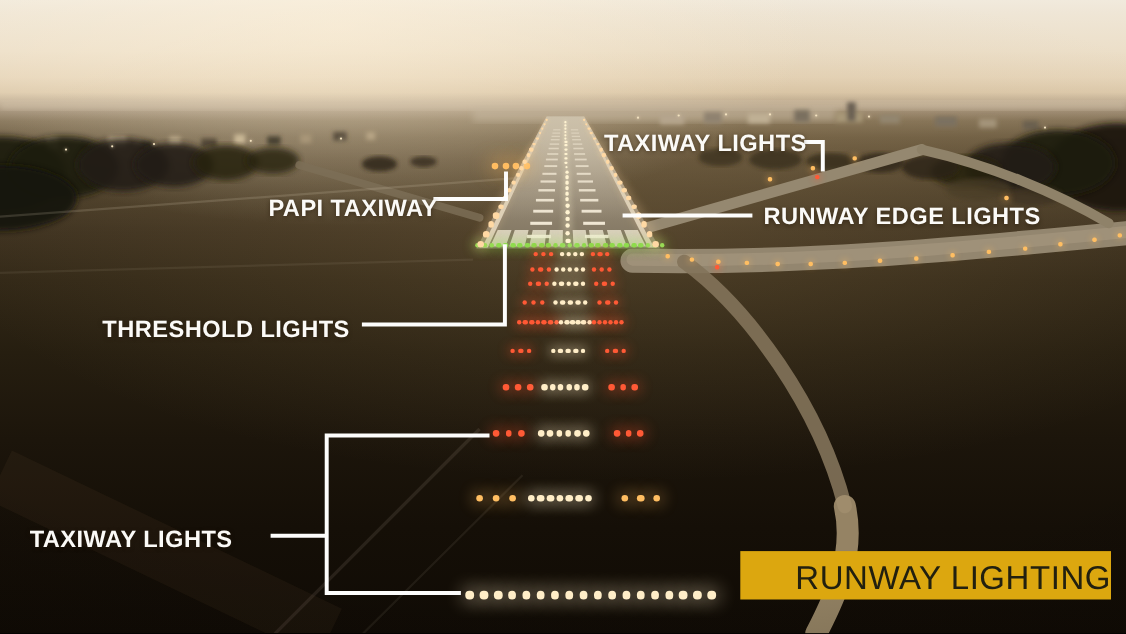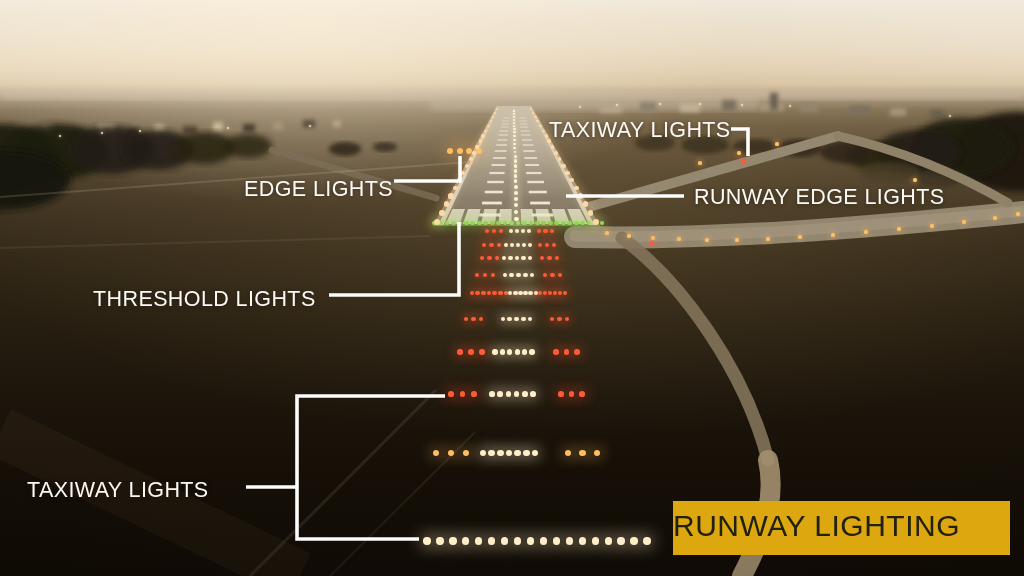--- a/index.html
+++ b/index.html
@@ -20,28 +20,28 @@
   }
   .vig{
     position:absolute;inset:0;z-index:2;pointer-events:none;
     background:radial-gradient(140% 125% at 50% 28%, rgba(0,0,0,0) 52%, rgba(8,5,2,.55) 100%);
   }
   #scene{position:absolute;left:0;top:0;z-index:1;}
   #lights-layer{position:absolute;left:0;top:0;width:100%;height:100%;z-index:3;}
   .lt{position:absolute;border-radius:50%;}
   #annot-lines{position:absolute;left:0;top:0;z-index:4;}
   .annot{
-    position:absolute;z-index:5;color:#fbfaf7;font-size:21.5px;font-weight:400;
+    position:absolute;z-index:5;color:#fbfaf7;font-size:21.5px;font-weight:700;
     letter-spacing:.4px;line-height:1.1;white-space:nowrap;
     text-shadow:0 1px 4px rgba(35,22,8,.55);
   }
   #badge{
-    position:absolute;left:673px;top:501px;width:337px;height:54px;z-index:6;
+    position:absolute;left:673px;top:501px;width:337px;height:44px;z-index:6;
     background:#dca70f;color:#22200f;font-size:30px;line-height:50px;
-    text-align:left;letter-spacing:.5px;white-space:nowrap;
+    text-align:right;letter-spacing:.5px;white-space:nowrap;
   }
 </style>
 </head>
 <body>
 
 <div id="stage">
 
   <svg id="scene" width="1024" height="576" viewBox="0 0 1024 576">
     <defs>
       <linearGradient id="rwg" gradientUnits="userSpaceOnUse" x1="0" y1="226" x2="0" y2="106">
@@ -449,20 +449,20 @@
       <polyline points="731,129 748,129 748,156"></polyline>
       <polyline points="394,181 460,181 460,156"></polyline>
       <polyline points="566,196 684,196"></polyline>
       <polyline points="329,295 459,295 459,222"></polyline>
       <polyline points="246,487 297,487"></polyline>
       <polyline points="445,396 297,396 297,539 419,539"></polyline>
     </g>
   </svg>
 
   <div class="annot" style="left:549px;top:119px">TAXIWAY LIGHTS</div>
-  <div class="annot" style="left:244px;top:178px">EDGE LIGHTS</div>
+  <div class="annot" style="left:244px;top:178px">PAPI TAXIWAY</div>
   <div class="annot" style="left:93px;top:288px">THRESHOLD LIGHTS</div>
   <div class="annot" style="left:694px;top:186px">RUNWAY EDGE LIGHTS</div>
   <div class="annot" style="left:27px;top:479px">TAXIWAY LIGHTS</div>
 
   <div id="badge">RUNWAY LIGHTING</div>
 
 </div>
 
 </body></html>

